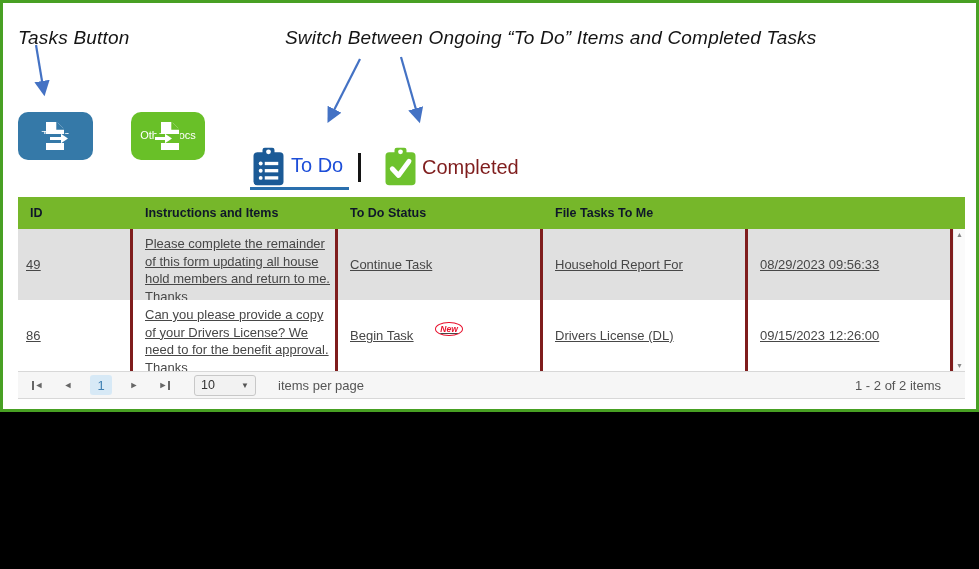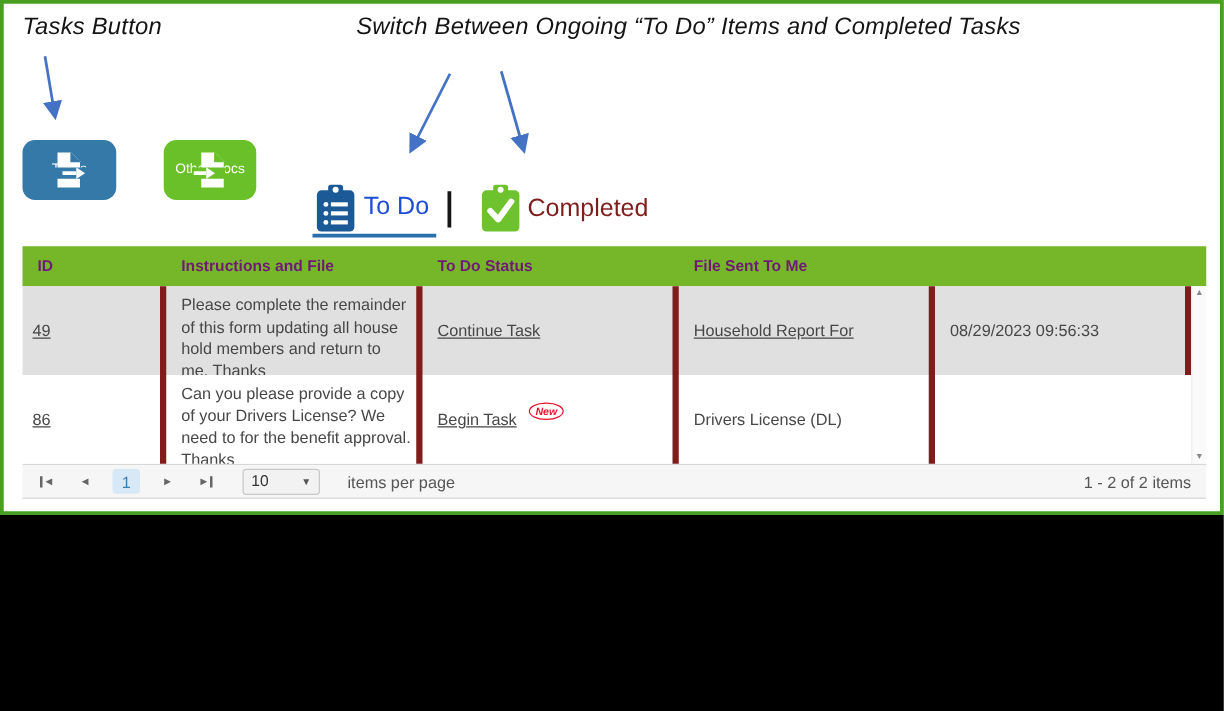--- a/index.html
+++ b/index.html
@@ -2,21 +2,21 @@
 <html><head>
 <meta charset="utf-8">
 <style>
   html,body{margin:0;padding:0;}
   body{width:979px;height:569px;background:#000;overflow:hidden;
        font-family:"Liberation Sans","DejaVu Sans",sans-serif;}
   .panel{position:relative;width:973px;height:406px;background:#fff;
          border:3px solid #48a023;}
   
   .note{position:absolute;font-style:italic;font-size:19px;color:#141414;
-        white-space:nowrap;letter-spacing:.2px;font-weight:500;}
+        white-space:nowrap;letter-spacing:.2px;font-weight:500;margin-top:16px;}
   #note-tasks{left:15px;top:8px;}
   #note-switch{left:282px;top:8px;}
   .arrow-layer{position:absolute;left:0;top:0;width:973px;height:406px;pointer-events:none;}
   
   .sq-btn{position:absolute;width:75px;height:48px;border-radius:10px;color:#fff;
           display:flex;flex-direction:column;align-items:center;justify-content:flex-end;
           padding-bottom:19px;box-sizing:border-box;cursor:pointer;}
   .sq-btn .lbl{font-size:11px;}
   .sq-btn svg{position:absolute;top:9px;left:50%;transform:translateX(-50%);}
   #btn-tasks{left:15px;top:109px;background:#3579a8;--bg:#3579a8;}
@@ -26,34 +26,34 @@
   .tab{position:absolute;cursor:pointer;}
   .tab-text{position:absolute;font-size:20px;cursor:pointer;}
   #todo-text{left:288px;top:151px;color:#1d4ed8;}
   #todo-underline{position:absolute;left:247px;top:184px;width:99px;height:3px;background:#2a6fad;}
   #tab-sep{position:absolute;left:355px;top:150px;width:3px;height:29px;background:#141414;}
   #comp-text{left:419px;top:153px;color:#7f1d1d;}
   #todo-icon{left:249px;top:144px;}
   #comp-icon{left:381px;top:144px;}
   
   .tbl{position:absolute;left:15px;top:194px;width:947px;font-size:13px;color:#474747;}
-  .thead{display:flex;background:#76b72a;height:32px;color:#701a75;font-weight:bold;font-size:12.5px;}
+  .thead{display:flex;background:#76b72a;height:32px;color:#0f172a;font-weight:bold;font-size:12.5px;}
   .th{line-height:32px;padding-left:12px;box-sizing:border-box;overflow:hidden;}
   .c1{width:115px;}.c2{width:205px;}.c3{width:205px;}.c4{width:205px;}.c5{width:205px;}
   .c5h{width:217px;}
   .tbody{display:flex;}
   .rowswrap{width:935px;}
   .row{display:flex;height:71px;background:#fff;}
   .row.alt{background:#e0e0e0;}
-  .cell{box-sizing:border-box;padding-left:12px;border-right:5px solid #7f1d1d;
-        display:flex;align-items:center;overflow:hidden;}
+  .cell{box-sizing:border-box;padding-left:12px;border-right:3px solid #7f1d1d;
+        display:flex;align-items:center;overflow:hidden;text-decoration:underline;}
   .cell.idc{padding-left:8px;}
   .cell.instr{display:block;padding:6px 4px 0 12px;line-height:17.5px;}
   .link{text-decoration:underline;cursor:pointer;text-align:right;}
-  .badge{display:inline-block;margin-left:10px;transform:translateY(-7px);
+  .badge{display:inline-block;margin-left:22px;transform:translateY(-7px);
          border:1.5px solid #e8112d;border-radius:50%;padding:1px 4px;
          font-size:8.5px;font-style:italic;font-weight:bold;color:#e8112d;background:#fff;}
   .sbar{width:12px;background:#fafafa;border-left:1px solid #eee;display:flex;
         flex-direction:column;justify-content:space-between;align-items:center;
         font-size:7px;color:#888;padding:2px 0;box-sizing:border-box;cursor:pointer;}
   
   .pager{display:flex;align-items:center;height:26px;background:#f6f6f6;
          border-top:1px solid #d8d8d8;border-bottom:1px solid #d8d8d8;
          padding-left:8px;font-size:13px;color:#555;gap:6px;}
   .pg{width:24px;height:20px;display:flex;align-items:center;justify-content:center;
@@ -62,21 +62,21 @@
   .pg .tri{padding:0 1px;}
   .pg-current{width:22px;height:20px;background:#d7e9f6;color:#3e7fb2;border-radius:3px;
               display:flex;align-items:center;justify-content:center;font-size:13px;
               margin:0 4px;cursor:pointer;}
   .dropdown{width:62px;height:21px;border:1px solid #c8c8c8;border-radius:3px;background:#f2f2f2;
             display:flex;align-items:center;justify-content:space-between;padding:0 6px;
             box-sizing:border-box;margin-left:12px;font-size:12.5px;color:#333;cursor:pointer;}
   .dd-arrow{font-size:8px;color:#555;}
   .ipp{margin-left:16px;}
   .spacer{flex:1;}
-  .range{margin-right:12px;}
+  .range{margin-right:24px;}
 </style>
 </head>
 <body>
 
 <div class="panel">
 
   <svg class="arrow-layer">
     <defs>
       <marker id="ah" markerWidth="8" markerHeight="8" refX="5.5" refY="3.5" orient="auto">
         <path d="M0,0 L7,3.5 L0,7 z" fill="#4472c4"></path>
@@ -132,23 +132,23 @@
     <rect x="1" y="3.5" width="20" height="22" rx="2.5" fill="#6ec22e"></rect>
     <rect x="7" y="0.5" width="8" height="6.5" rx="1.5" fill="#6ec22e"></rect>
     <circle cx="11" cy="3.2" r="1.6" fill="#fff"></circle>
     <path d="M5.5 14.5 l4.2 4.5 7-9.5" stroke="#fff" stroke-width="3.2" fill="none" stroke-linecap="round" stroke-linejoin="round"></path>
   </svg>
   <div class="tab-text" id="comp-text">Completed</div>
 
   <div class="tbl">
     <div class="thead">
       <div class="th c1">ID</div>
-      <div class="th c2">Instructions and File</div>
+      <div class="th c2">Instructions and Items</div>
       <div class="th c3">To Do Status</div>
-      <div class="th c4">File Sent To Me</div>
+      <div class="th c4">File Tasks To Me</div>
     </div>
 
     <div class="tbody">
       <div class="rowswrap">
         <div class="row alt">
           <div class="cell idc c1">
               <span class="link">49</span>
             </div>
           <div class="cell instr c2">Please complete the remainder of this form updating all house hold members and return to me. Thanks</div>
           <div class="cell c3">
@@ -162,20 +162,21 @@
         <div class="row">
           <div class="cell idc c1">
               <span class="link">86</span>
             </div>
           <div class="cell instr c2">Can you please provide a copy of your Drivers License? We need to for the benefit approval. Thanks</div>
           <div class="cell c3">
             <span class="link">Begin Task</span>
             <span class="badge">New</span>
           </div>
           <div class="cell c4">Drivers License (DL)</div>
+          <div class="cell c5">09/15/2023 12:26:00</div>
         </div>
       </div>
       <div class="sbar">
         <span>▲</span>
         <span>▼</span>
       </div>
     </div>
 
     <div class="pager">
       <span class="pg">

